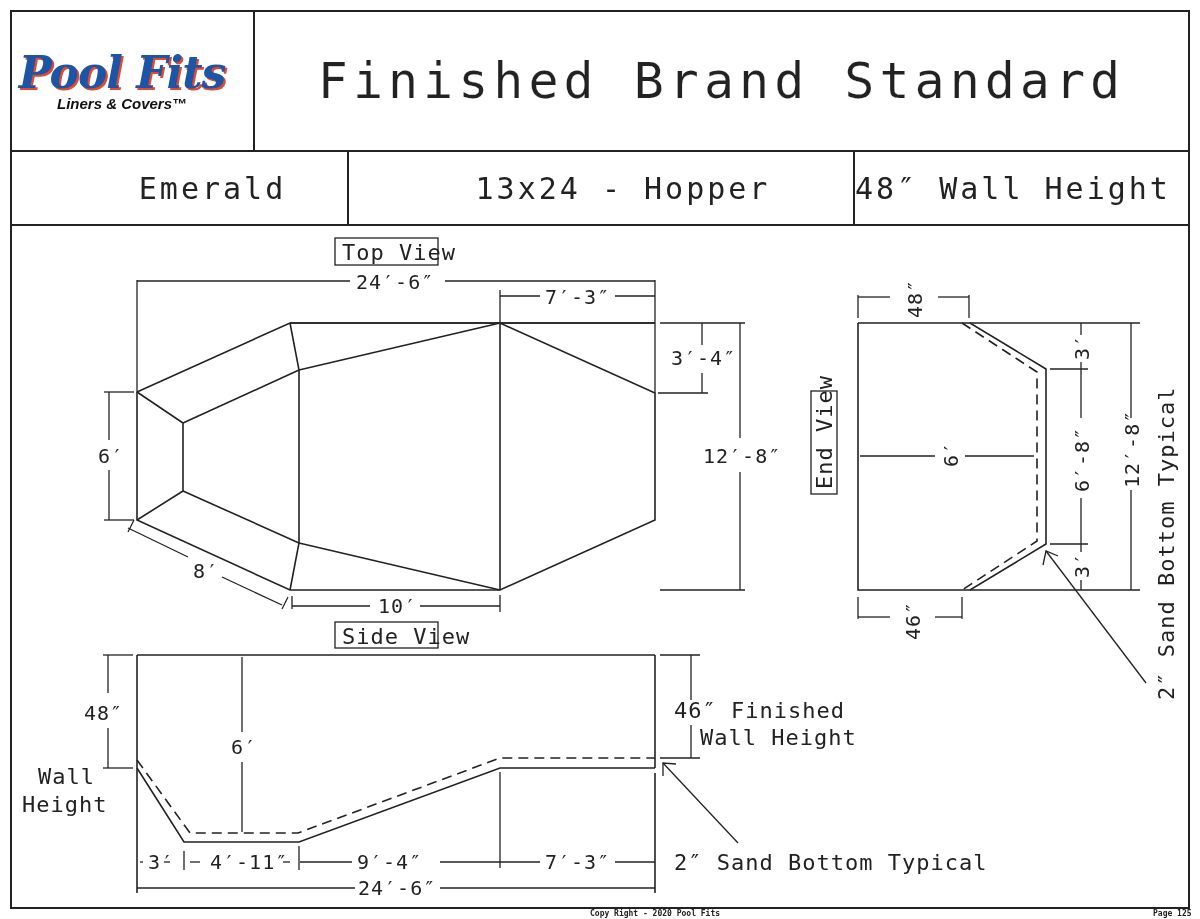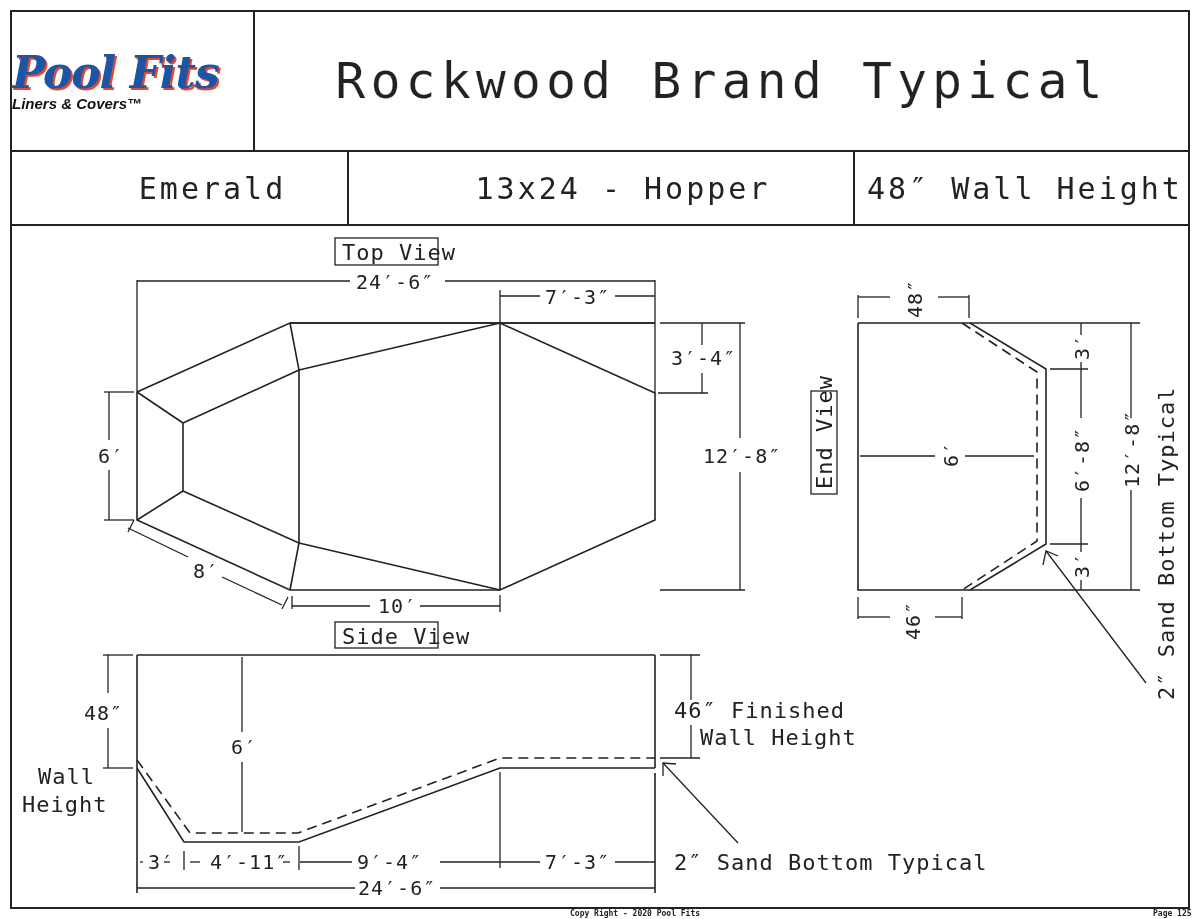--- a/index.html
+++ b/index.html
@@ -1,20 +1,20 @@
 <!DOCTYPE html>
 <html><head>
   <meta charset="utf-8">
   <style>
     html, body { margin:0; padding:0; background:#ffffff; }
     body { width:1200px; height:919px; position:relative; overflow:hidden; font-family:"DejaVu Sans Mono", monospace; color:#1a1a1a; }
     .frame { position:absolute; left:10px; top:10px; width:1180px; height:899px; border:2px solid #222; box-sizing:border-box; }
     .hline { position:absolute; height:0; border-top:2px solid #222; }
     .vline { position:absolute; width:0; border-left:2px solid #222; }
-    .logo { position:absolute; left:12px; top:12px; width:220px; height:138px; display:flex; flex-direction:column; align-items:flex-start; justify-content:center; }
+    .logo { position:absolute; left:12px; top:12px; width:220px; height:138px; display:flex; flex-direction:column; align-items:center; justify-content:center; }
     .logo-main { font-family:"DejaVu Serif", serif; font-style:italic; font-weight:bold; font-size:44px; color:#1d55a6; letter-spacing:-1px; text-shadow:2px 2px 0 #e04a2f, 3px 3px 0 #ffffff; line-height:1; }
     .logo-sub { font-family:"Liberation Sans", sans-serif; font-style:italic; font-weight:bold; font-size:15px; color:#111; }
     .title { position:absolute; left:255px; top:12px; width:933px; height:138px; display:flex; flex-direction:column; align-items:center; justify-content:center; font-family:"DejaVu Sans Mono", monospace; font-weight:200; font-size:50px; letter-spacing:5px; line-height:56px; color:#222; -webkit-text-stroke:0.2px #fff; }
     .cell { position:absolute; top:152px; height:73px; display:flex; align-items:center; justify-content:center; font-family:"DejaVu Sans Mono", monospace; font-size:30px; letter-spacing:3px; color:#222; }
     svg.drawing { position:absolute; left:0; top:0; }
     .dimtxt { font-family:"DejaVu Sans Mono", monospace; font-size:20px; fill:#222; letter-spacing:1px; }
     .labtxt { font-family:"DejaVu Sans Mono", monospace; font-size:22px; fill:#222; letter-spacing:1px; }
     .footer { position:absolute; top:909px; font-family:"DejaVu Sans Mono", monospace; font-size:8px; color:#222; font-weight:bold; }
   </style>
 </head>
@@ -26,26 +26,26 @@
 <div class="vline" style="left:253px; top:10px; height:141px;"></div>
 <div class="vline" style="left:347px; top:150px; height:75px;"></div>
 <div class="vline" style="left:853px; top:150px; height:75px;"></div>
 
 <div class="logo">
   <div class="logo-main">Pool Fits</div>
   <div class="logo-sub">Liners &amp; Covers™</div>
 </div>
 
 <div class="title">
-  <div>Rockwood Brand Typical</div>
+  <div>Finished Brand Standard</div>
 </div>
 
 <div class="cell" style="left:12px; width:401px;">Emerald</div>
 <div class="cell" style="left:349px; width:548px;">13x24 - Hopper</div>
-<div class="cell" style="left:855px; width:333px; justify-content:flex-start; padding-left:12px;">48″ Wall Height</div>
+<div class="cell" style="left:855px; width:333px; justify-content:flex-start; ">48″ Wall Height</div>
 
 <svg class="drawing" width="1200" height="919" viewBox="0 0 1200 919">
   <g stroke="#222" stroke-width="1.6" fill="none">
 
     <g>
       <polyline points="137,392 290,323 655,323 655,323"></polyline>
       <polyline points="290,323 500,323 655,393 655,520 500,590 290,590 137,520 137,392"></polyline>
       <line x1="500" y1="323" x2="655" y2="323"></line>
       <line x1="500" y1="323" x2="500" y2="590"></line>
       <polyline points="290,323 299,370 299,543 290,590"></polyline>
@@ -189,14 +189,14 @@
   <text class="dimtxt" x="148" y="869">3′</text>
   <text class="dimtxt" x="210" y="869">4′-11″</text>
   <text class="dimtxt" x="357" y="869">9′-4″</text>
   <text class="dimtxt" x="545" y="869">7′-3″</text>
   <text class="dimtxt" x="358" y="895">24′-6″</text>
   <text class="labtxt" x="674" y="718">46″ Finished</text>
   <text class="labtxt" x="700" y="745">Wall Height</text>
   <text class="labtxt" x="674" y="870">2″ Sand Bottom Typical</text>
 </svg>
 
-<div class="footer" style="left:540px;padding-left:30px;">Copy Right - 2020 Pool Fits</div>
+<div class="footer" style="left:560px;padding-left:30px;">Copy Right - 2020 Pool Fits</div>
 <div class="footer" style="left:1153px;">Page 125</div>
 
 </body></html>

